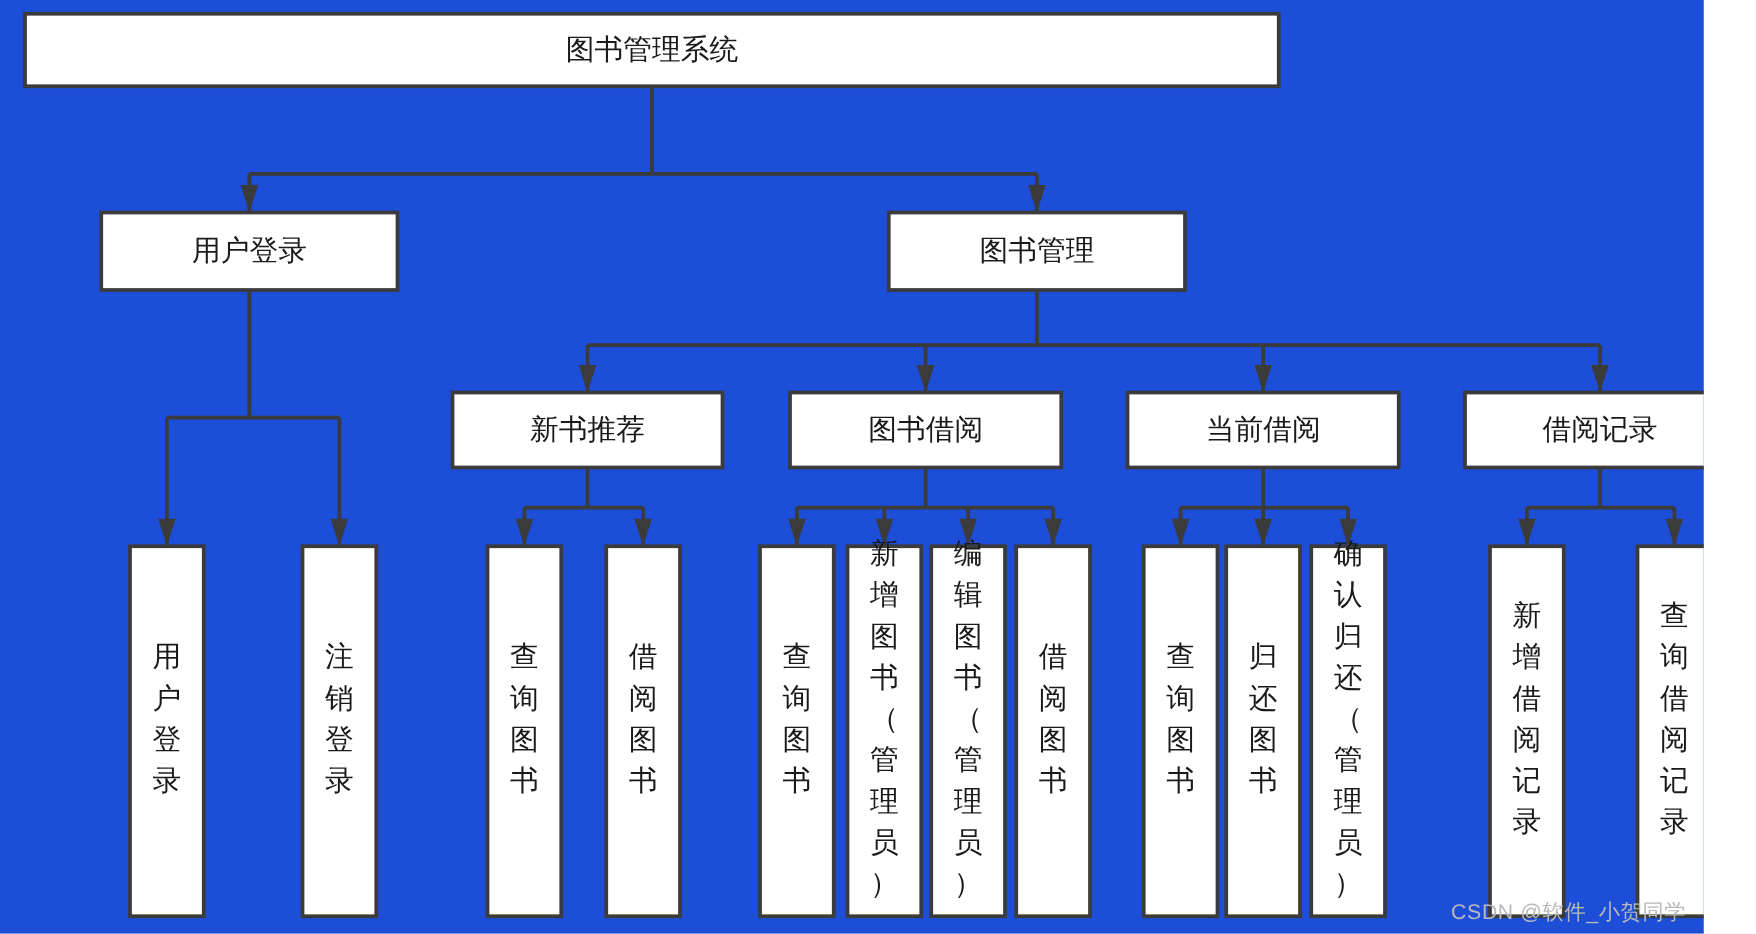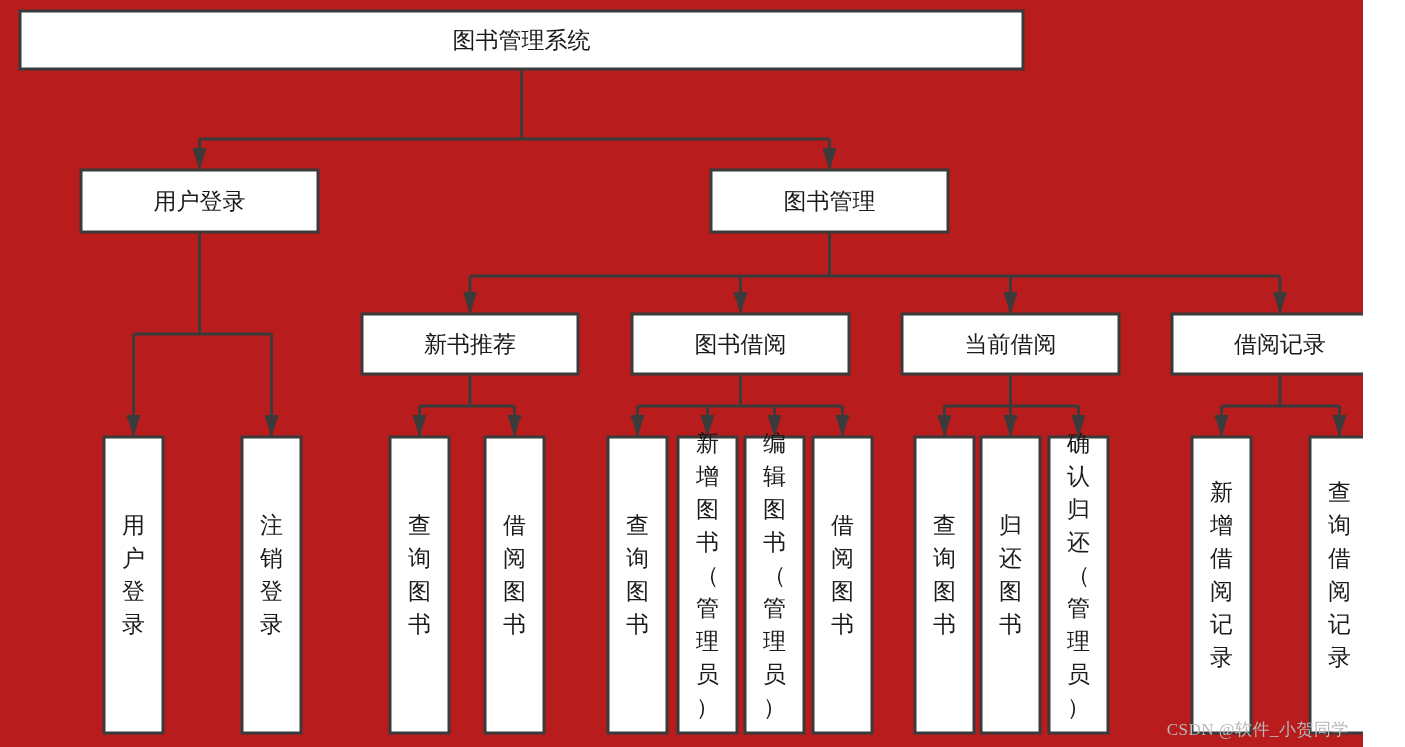--- a/index.html
+++ b/index.html
@@ -7,21 +7,21 @@
     padding: 0;
     background: #ffffff;
   }
   body {
     font-family: "DejaVu Sans", "Liberation Sans", sans-serif;
   }
   #diagram-root {
     position: relative;
     width: 1363px;
     height: 747px;
-    background: #b91c1c;
+    background: #1d4ed8;
     overflow: hidden;
   }
   svg.flow {
     position: absolute;
     left: 0;
     top: 0;
     width: 1405px;
     height: 747px;
   }
   .node-box {
@@ -49,21 +49,21 @@
   .node-label-v {
     font-family: "DejaVu Sans", "Liberation Sans", sans-serif;
     font-size: 23px;
     fill: #1a1a1a;
     text-anchor: middle;
   }
   .watermark {
     position: absolute;
     right: 14px;
     bottom: 6px;
-    font-family: Liberation Serif, serif;
+    font-family: Liberation Sans, sans-serif;
     font-size: 17px;
     color: #b9b9b9;
     letter-spacing: 0.5px;
     white-space: nowrap;
     user-select: none;
   }
 </style>
 </head>
 <body>
 

